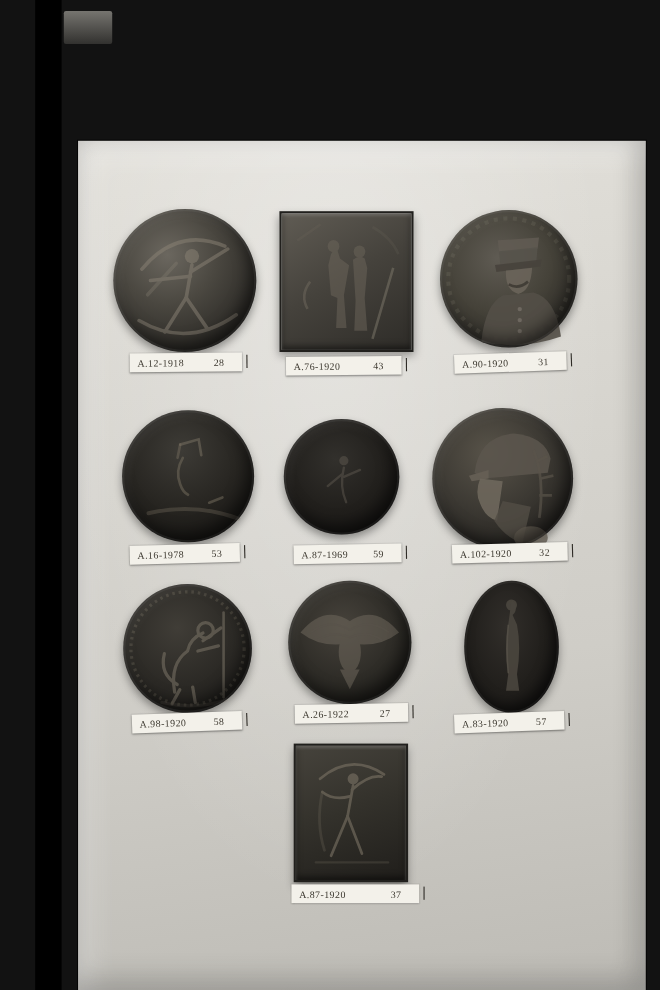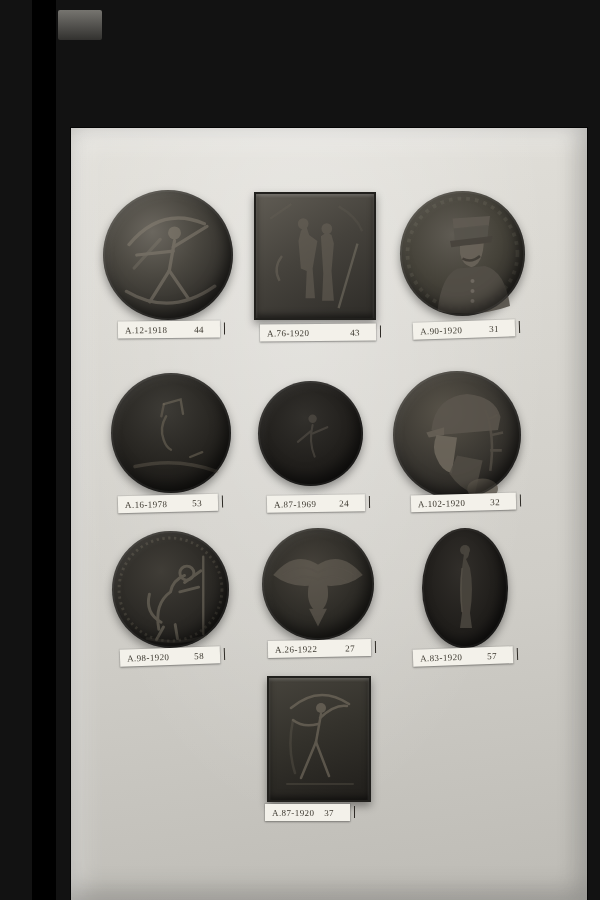--- a/index.html
+++ b/index.html
@@ -67,29 +67,29 @@
   .label{
     position:absolute;height:17px;background:#f3f1ea;
     display:flex;align-items:center;justify-content:space-between;
     padding:0 16px 0 7px;box-sizing:border-box;
     font-size:9px;letter-spacing:.4px;color:#3b372e;
     box-shadow:0 1px 2px rgba(0,0,0,.35),0 0 0 1px rgba(0,0,0,.06);
     white-space:nowrap;
   }
   .label .tick{position:absolute;right:-5px;top:2px;height:12px;border-left:1.5px solid #2e2b26;}
   .l1{left:47px;top:193px;width:102px;transform:rotate(-.5deg);}
-  .l2{left:189px;top:196px;width:116px;transform:rotate(-.5deg);}
+  .l2{left:189px;top:196px;width:105px;transform:rotate(-.5deg);}
   .l3{left:342px;top:193px;width:102px;transform:rotate(-2deg);}
   .l4{left:47px;top:367px;width:100px;transform:rotate(-1.5deg);}
   .l5{left:196px;top:367px;width:98px;transform:rotate(-1deg);}
   .l6{left:340px;top:366px;width:105px;transform:rotate(-1.5deg);}
   .l7{left:49px;top:520px;width:100px;transform:rotate(-2deg);}
   .l8{left:197px;top:512px;width:103px;transform:rotate(-1deg);}
   .l9{left:342px;top:520px;width:100px;transform:rotate(-2deg);}
-  .l10{left:194px;top:676px;width:85px;}
+  .l10{left:194px;top:676px;width:116px;}
 </style>
 </head>
 <body>
 
 <div class="film-strip"></div>
 <div class="film-notch"></div>
 
 <div class="board">
 
   <div class="medal circle m1">
@@ -229,41 +229,41 @@
         <path d="M47,64 L32,100"></path>
         <path d="M47,64 L60,98"></path>
         <path d="M18,106 L84,106" opacity=".4" stroke-width="2"></path>
       </g>
       <circle cx="52" cy="30" r="5" fill="#7b7365" opacity=".6"></circle>
     </svg>
   </div>
 
   <div class="label l1">
     <span>A.12-1918</span>
-    <span>44</span>
+    <span>28</span>
     <span class="tick"></span>
   </div>
   <div class="label l2">
     <span>A.76-1920</span>
     <span>43</span>
     <span class="tick"></span>
   </div>
   <div class="label l3">
     <span>A.90-1920</span>
     <span>31</span>
     <span class="tick"></span>
   </div>
   <div class="label l4">
     <span>A.16-1978</span>
     <span>53</span>
     <span class="tick"></span>
   </div>
   <div class="label l5">
     <span>A.87-1969</span>
-    <span>24</span>
+    <span>59</span>
     <span class="tick"></span>
   </div>
   <div class="label l6">
     <span>A.102-1920</span>
     <span>32</span>
     <span class="tick"></span>
   </div>
   <div class="label l7">
     <span>A.98-1920</span>
     <span>58</span>

